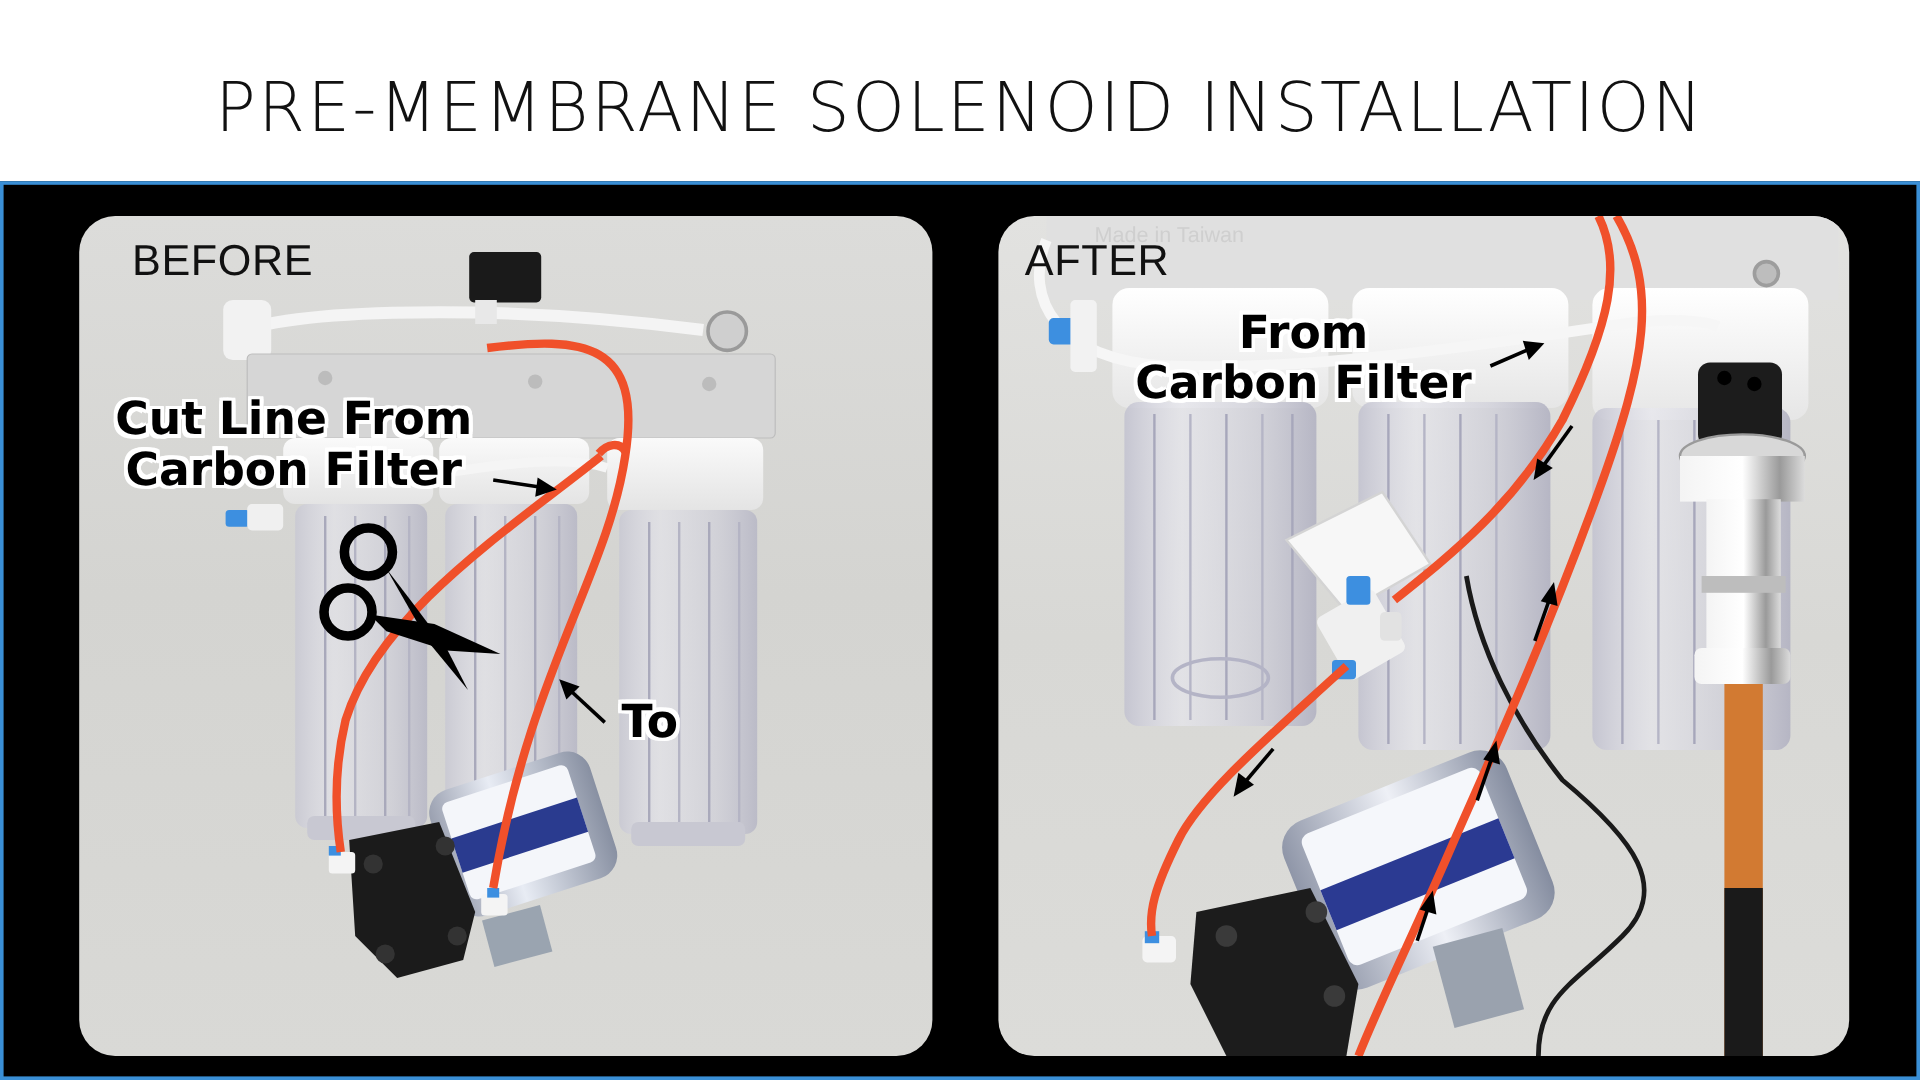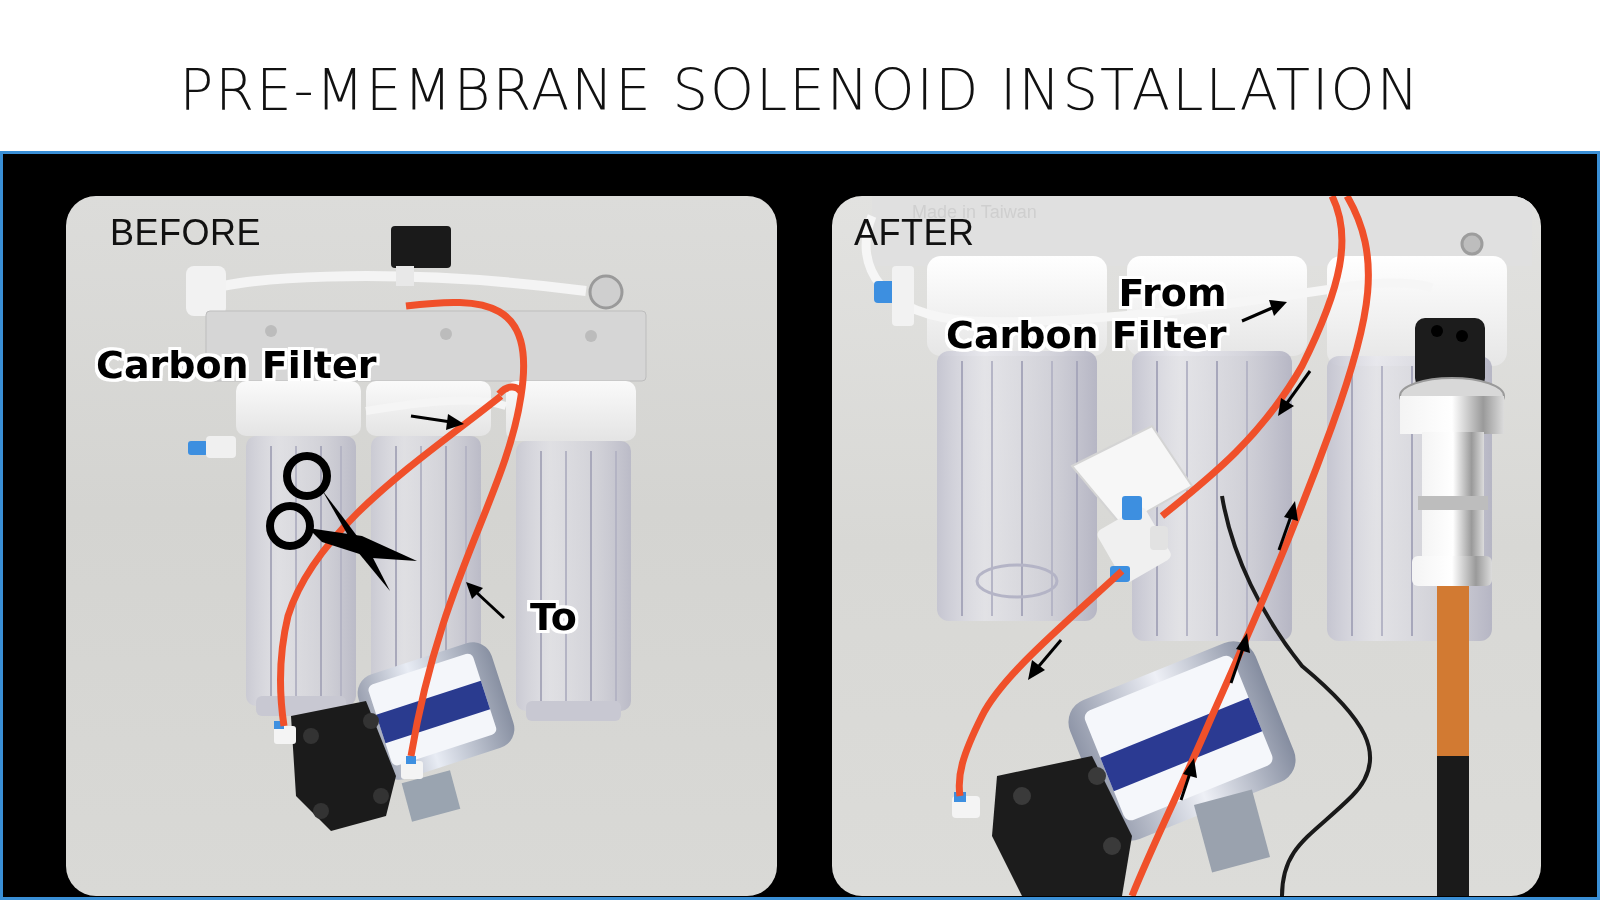--- a/index.html
+++ b/index.html
@@ -23,52 +23,51 @@
       position: absolute; left: 0; top: 151px; width: 1600px; height: 749px;
       box-sizing: border-box;
       background: #000000;
       border: 3px solid #3a8fd6;
     }
     .panel {
       position: absolute; top: 26px; height: 700px;
       border-radius: 30px;
       overflow: hidden;
       background: linear-gradient(180deg, #dcdcda 0%, #d4d4d1 45%, #d9d9d6 100%);
-      margin-top: 16px;
     }
     .panel.before { left: 63px; width: 711px; }
     .panel.after  { left: 829px; width: 709px; background: linear-gradient(180deg, #e2e2e0 0%, #d8d8d5 50%, #dcdcd9 100%); text-decoration: underline; }
 
     .panel-label {
       position: absolute; top: 16px;
       font-family: "Liberation Sans", sans-serif;
       font-size: 36px; color: #111;
       letter-spacing: 0.5px;
     }
     .before .panel-label { left: 44px; }
     .after .panel-label { left: 22px; text-align: center; }
 
     .callout {
       position: absolute;
       font-family: "DejaVu Sans", sans-serif;
       font-weight: 900;
       font-size: 38px;
       line-height: 42px;
       color: #000;
-      text-align: right;
+      text-align: center;
       -webkit-text-stroke: 0px;
       text-shadow:
         -3px -3px 0 #fff, 3px -3px 0 #fff, -3px 3px 0 #fff, 3px 3px 0 #fff,
         0 -3px 0 #fff, 0 3px 0 #fff, -3px 0 0 #fff, 3px 0 0 #fff,
         -2px -3px 0 #fff, 2px 3px 0 #fff, -3px 2px 0 #fff, 3px -2px 0 #fff;
       white-space: nowrap;
     }
     .callout .line { display: block; }
     .cut-callout { left: 30px; top: 148px; }
-    .membrane-callout { left: 464px; top: 400px; text-align: right; }
+    .membrane-callout { left: 452px; top: 400px; text-align: right; }
     .carbon-callout { left: 114px; top: 76px; }
 
     svg.art { position: absolute; left: 0; top: 0; }
     .callout-arrow { position: absolute; left: 0; top: 0; pointer-events: none; }
   </style>
 </head>
 <body>
 
 <div class="title">PRE-MEMBRANE SOLENOID INSTALLATION</div>
 
@@ -163,20 +162,21 @@
     <div class="panel-label">BEFORE</div>
 
     <svg style="position:absolute; left:196px; top:250px;" width="160" height="150" viewBox="0 0 160 150">
       <circle cx="45" cy="30" r="20" fill="none" stroke="#000" stroke-width="8"></circle>
       <circle cx="28" cy="80" r="20" fill="none" stroke="#000" stroke-width="8"></circle>
       <path d="M60 44 L95 105 L128 145 L110 110 L80 70 Z" fill="#000"></path>
       <path d="M46 82 L100 90 L155 115 L110 112 L60 96 Z" fill="#000"></path>
     </svg>
 
     <div class="callout cut-callout">
+      <span class="line">Cut Line From</span>
       <span class="line">Carbon Filter</span>
     </div>
     <svg class="callout-arrow" width="711" height="700">
       <line x1="345" y1="220" x2="385" y2="226" stroke="#000" stroke-width="3"></line>
       <polygon points="398,228 382,218 380,234" fill="#000"></polygon>
     </svg>
 
     <div class="callout membrane-callout">
       <span class="line">To</span>
     </div>

